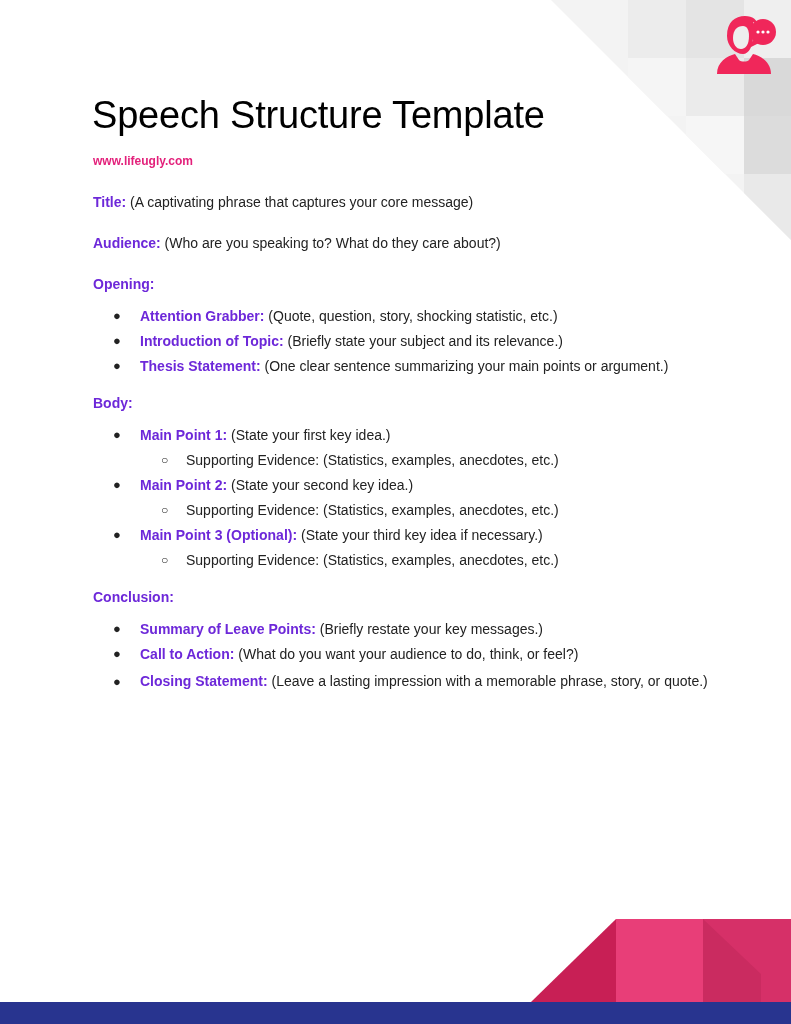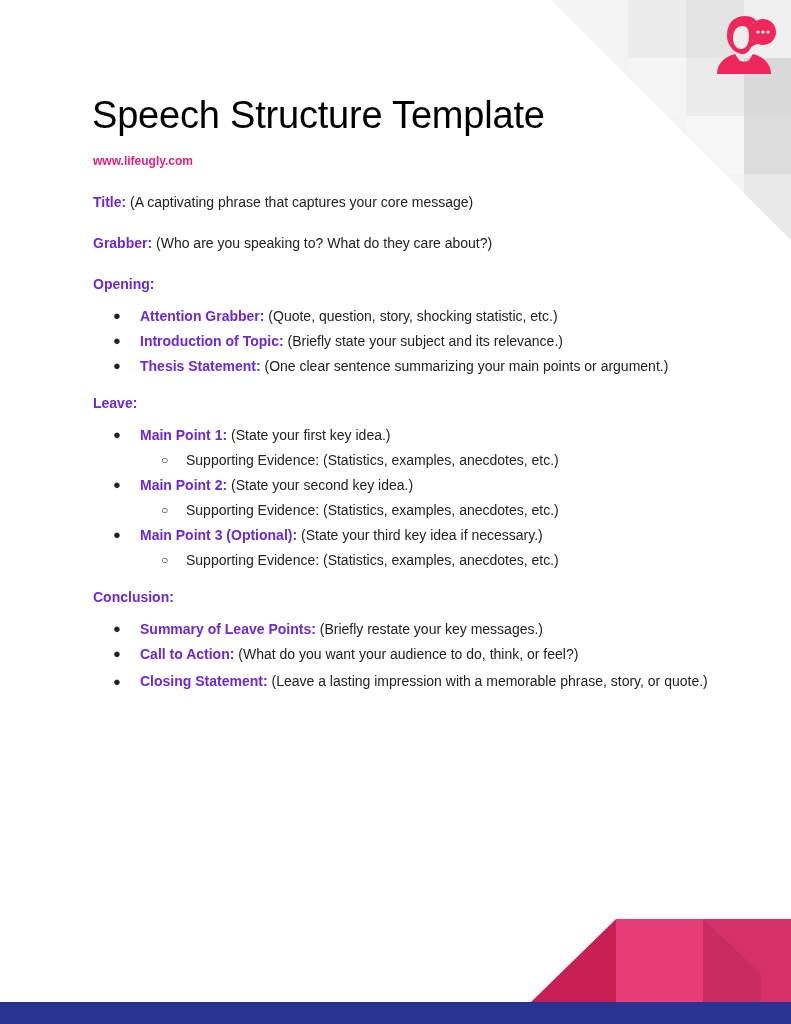--- a/index.html
+++ b/index.html
@@ -68,30 +68,30 @@
   <circle cx="45" cy="20" r="1.6" fill="#fff"></circle>
   <circle cx="50" cy="20" r="1.6" fill="#fff"></circle>
   <circle cx="55" cy="20" r="1.6" fill="#fff"></circle>
 </svg>
 
 <h1 class="page-title">Speech Structure Template</h1>
 <a class="site-link">www.lifeugly.com</a>
 
 <div class="content">
   <p class="field"><b>Title:</b><span> (A captivating phrase that captures your core message)</span></p>
-  <p class="field"><b>Grabber:</b><span> (Who are you speaking to? What do they care about?)</span></p>
+  <p class="field"><b>Audience:</b><span> (Who are you speaking to? What do they care about?)</span></p>
 
   <p><b>Opening:</b></p>
   <ul class="l1">
     <li><span class="bullet">●</span><b>Attention Grabber:</b><span> (Quote, question, story, shocking statistic, etc.)</span></li>
     <li><span class="bullet">●</span><b>Introduction of Topic:</b><span> (Briefly state your subject and its relevance.)</span></li>
     <li><span class="bullet">●</span><b>Thesis Statement:</b><span> (One clear sentence summarizing your main points or argument.)</span></li>
   </ul>
 
-  <p><b>Leave:</b></p>
+  <p><b>Body:</b></p>
   <ul class="l1">
     <li><span class="bullet">●</span><b>Main Point 1:</b><span> (State your first key idea.)</span>
       <ul class="l2">
           <li><span class="bullet">○</span><span>Supporting Evidence: (Statistics, examples, anecdotes, etc.)</span></li>
         </ul>
     </li>
     <li><span class="bullet">●</span><b>Main Point 2:</b><span> (State your second key idea.)</span>
       <ul class="l2">
           <li><span class="bullet">○</span><span>Supporting Evidence: (Statistics, examples, anecdotes, etc.)</span></li>
         </ul>

